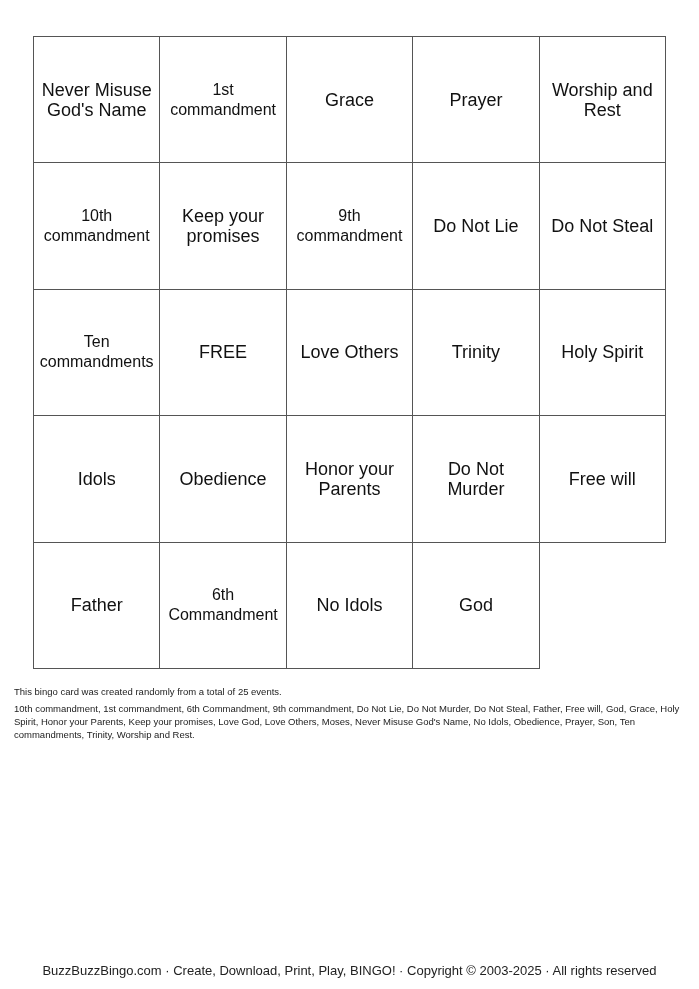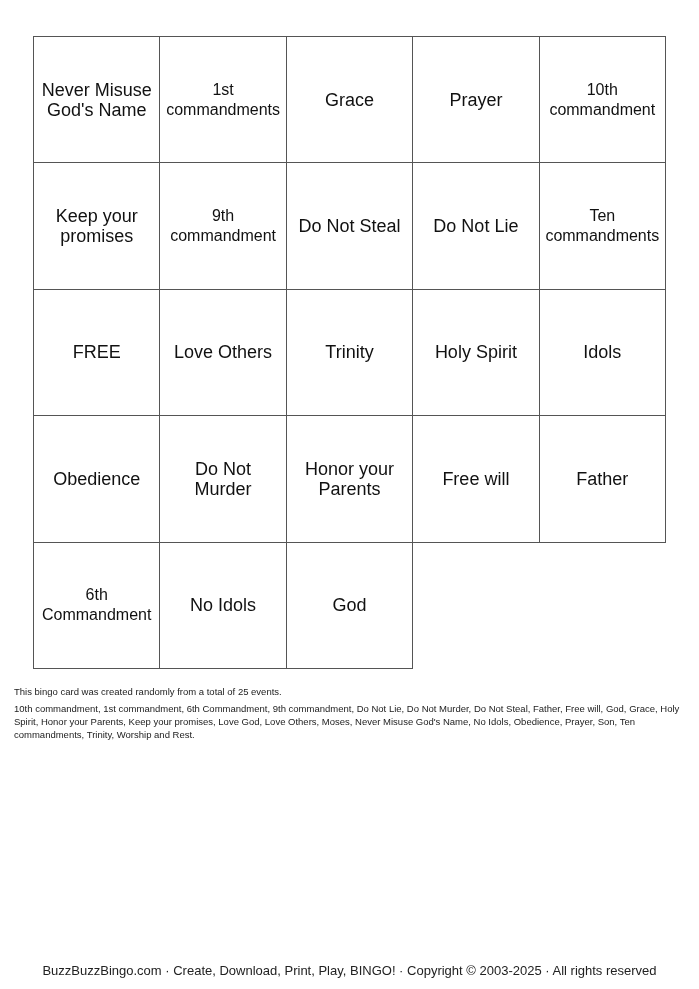--- a/index.html
+++ b/index.html
@@ -17,40 +17,41 @@
   .cell.small { font-size: 16px; line-height: 20px; }
   .notes { position: absolute; left: 10px; top: 681px; width: 680px; font-size: 9.5px; line-height: 13px; color: #222; }
   .notes p { margin: 4px; }
   .footer { position: absolute; left: 0; top: 963px; width: 699px; text-align: center; font-size: 13px; color: #222; }
 </style>
 </head>
 <body>
 
 <div class="grid">
   <div class="cell">Never Misuse God's Name</div>
-  <div class="cell small">1st commandments</div>
+  <div class="cell small">1st commandment</div>
   <div class="cell">Grace</div>
   <div class="cell">Prayer</div>
 
+  <div class="cell">Worship and Rest</div>
   <div class="cell small">10th commandment</div>
   <div class="cell">Keep your promises</div>
   <div class="cell small">9th commandment</div>
+  <div class="cell">Do Not Lie</div>
+
   <div class="cell">Do Not Steal</div>
-
-  <div class="cell">Do Not Lie</div>
   <div class="cell small">Ten commandments</div>
   <div class="cell">FREE</div>
   <div class="cell">Love Others</div>
   <div class="cell">Trinity</div>
 
   <div class="cell">Holy Spirit</div>
   <div class="cell">Idols</div>
   <div class="cell">Obedience</div>
+  <div class="cell">Honor your Parents</div>
   <div class="cell">Do Not Murder</div>
-  <div class="cell">Honor your Parents</div>
 
   <div class="cell">Free will</div>
   <div class="cell">Father</div>
   <div class="cell small">6th Commandment</div>
   <div class="cell">No Idols</div>
   <div class="cell">God</div>
 </div>
 
 <div class="notes">
   <p>This bingo card was created randomly from a total of 25 events.</p>

